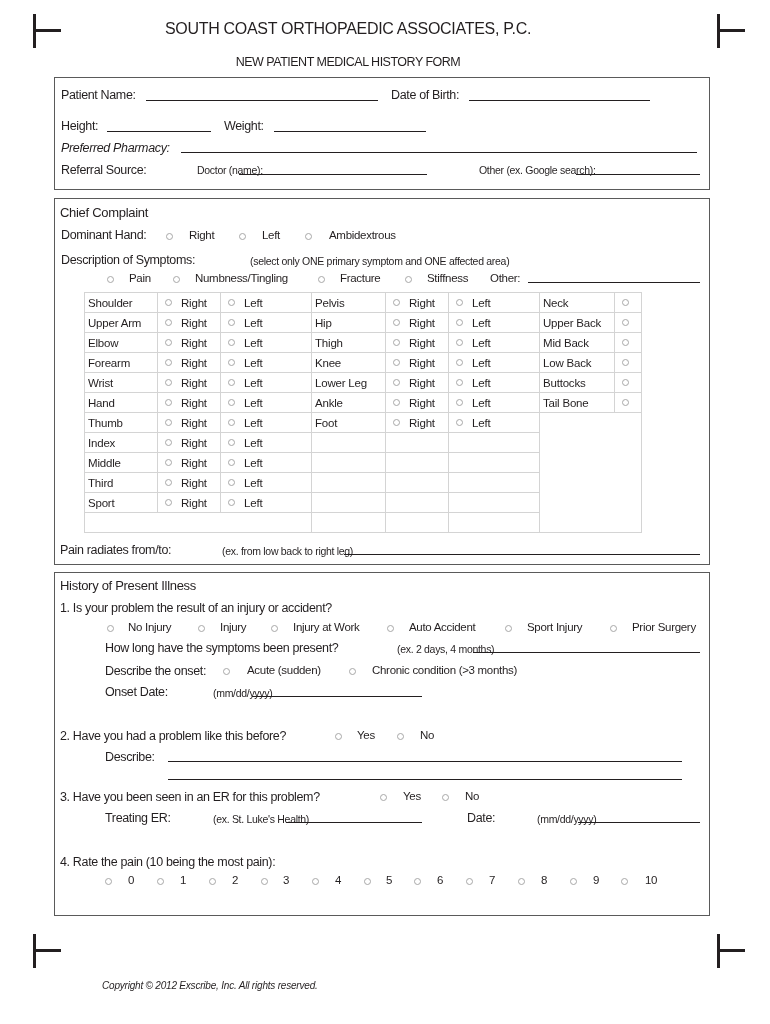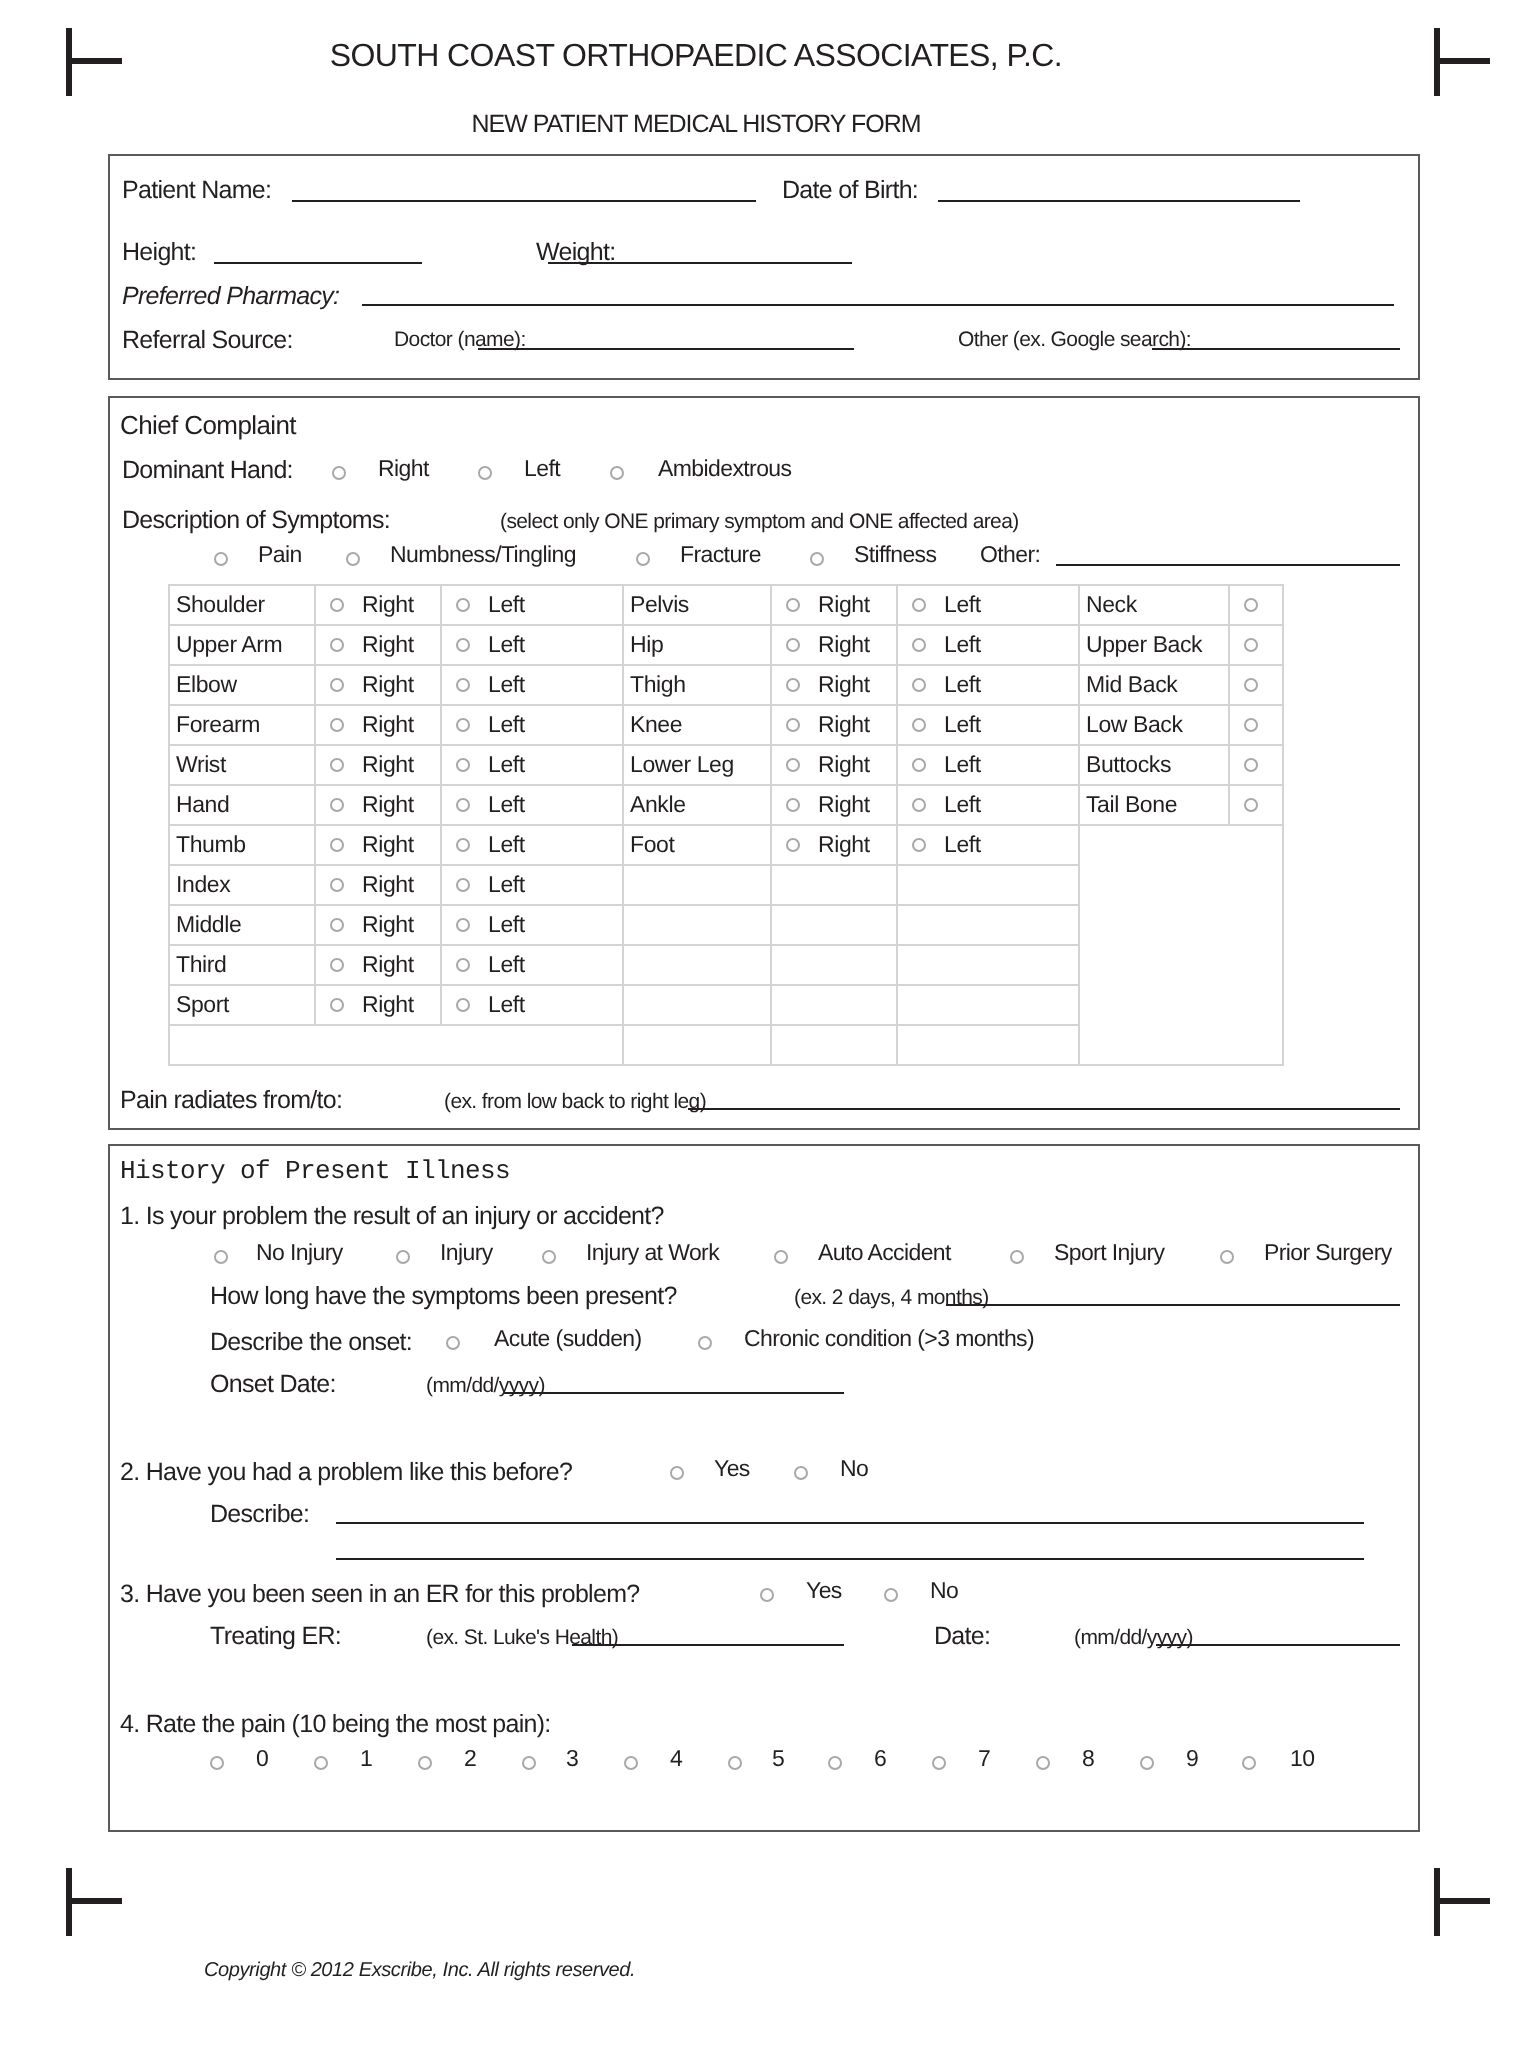--- a/index.html
+++ b/index.html
@@ -57,21 +57,21 @@
 
 <div class="box" style="left:54px;top:77px;width:656px;height:113px;"></div>
 
 <span class="lbl" style="left:61px;top:88px;">Patient Name:</span>
 <div class="line" style="left:146px;top:100px;width:232px;"></div>
 <span class="lbl" style="left:391px;top:88px;">Date of Birth:</span>
 <div class="line" style="left:469px;top:100px;width:181px;"></div>
 
 <span class="lbl" style="left:61px;top:119px;">Height:</span>
 <div class="line" style="left:107px;top:131px;width:104px;"></div>
-<span class="lbl" style="left:224px;top:119px;margin-left:44px;">Weight:</span>
+<span class="lbl" style="left:224px;top:119px;">Weight:</span>
 <div class="line" style="left:274px;top:131px;width:152px;"></div>
 
 <span class="lbl" style="left:61px;top:141px;font-style:italic;">Preferred Pharmacy:</span>
 <div class="line" style="left:181px;top:152px;width:516px;"></div>
 
 <span class="lbl" style="left:61px;top:163px;">Referral Source:</span>
 <span class="lbl sm" style="left:157px;top:164px;">Doctor (name):</span>
 <div class="line" style="left:239px;top:174px;width:188px;"></div>
 <span class="lbl sm" style="left:439px;top:164px;">Other (ex. Google search):</span>
 <div class="line" style="left:576px;top:174px;width:124px;"></div>
@@ -247,21 +247,21 @@
     </tr>
   </tbody>
 </table>
 
 <span class="lbl" style="left:60px;top:543px;">Pain radiates from/to:</span>
 <span class="lbl sm" style="left:182px;top:545px;">(ex. from low back to right leg)</span>
 <div class="line" style="left:344px;top:554px;width:356px;"></div>
 
 <div class="box" style="left:54px;top:572px;width:656px;height:344px;"></div>
 
-<span class="sect" style="left:60px;top:578px;font-family:Liberation Mono, monospace;">History of Present Illness</span>
+<span class="sect" style="left:60px;top:578px;">History of Present Illness</span>
 
 <span class="lbl" style="left:60px;top:601px;">1. Is your problem the result of an injury or accident?</span>
 
 <div class="radio" style="left:107px;top:625px;"></div>
 <span class="lbl md" style="left:128px;top:621px;">No Injury</span>
 <div class="radio" style="left:198px;top:625px;"></div>
 <span class="lbl md" style="left:220px;top:621px;">Injury</span>
 <div class="radio" style="left:271px;top:625px;"></div>
 <span class="lbl md" style="left:293px;top:621px;">Injury at Work</span>
 <div class="radio" style="left:387px;top:625px;"></div>

